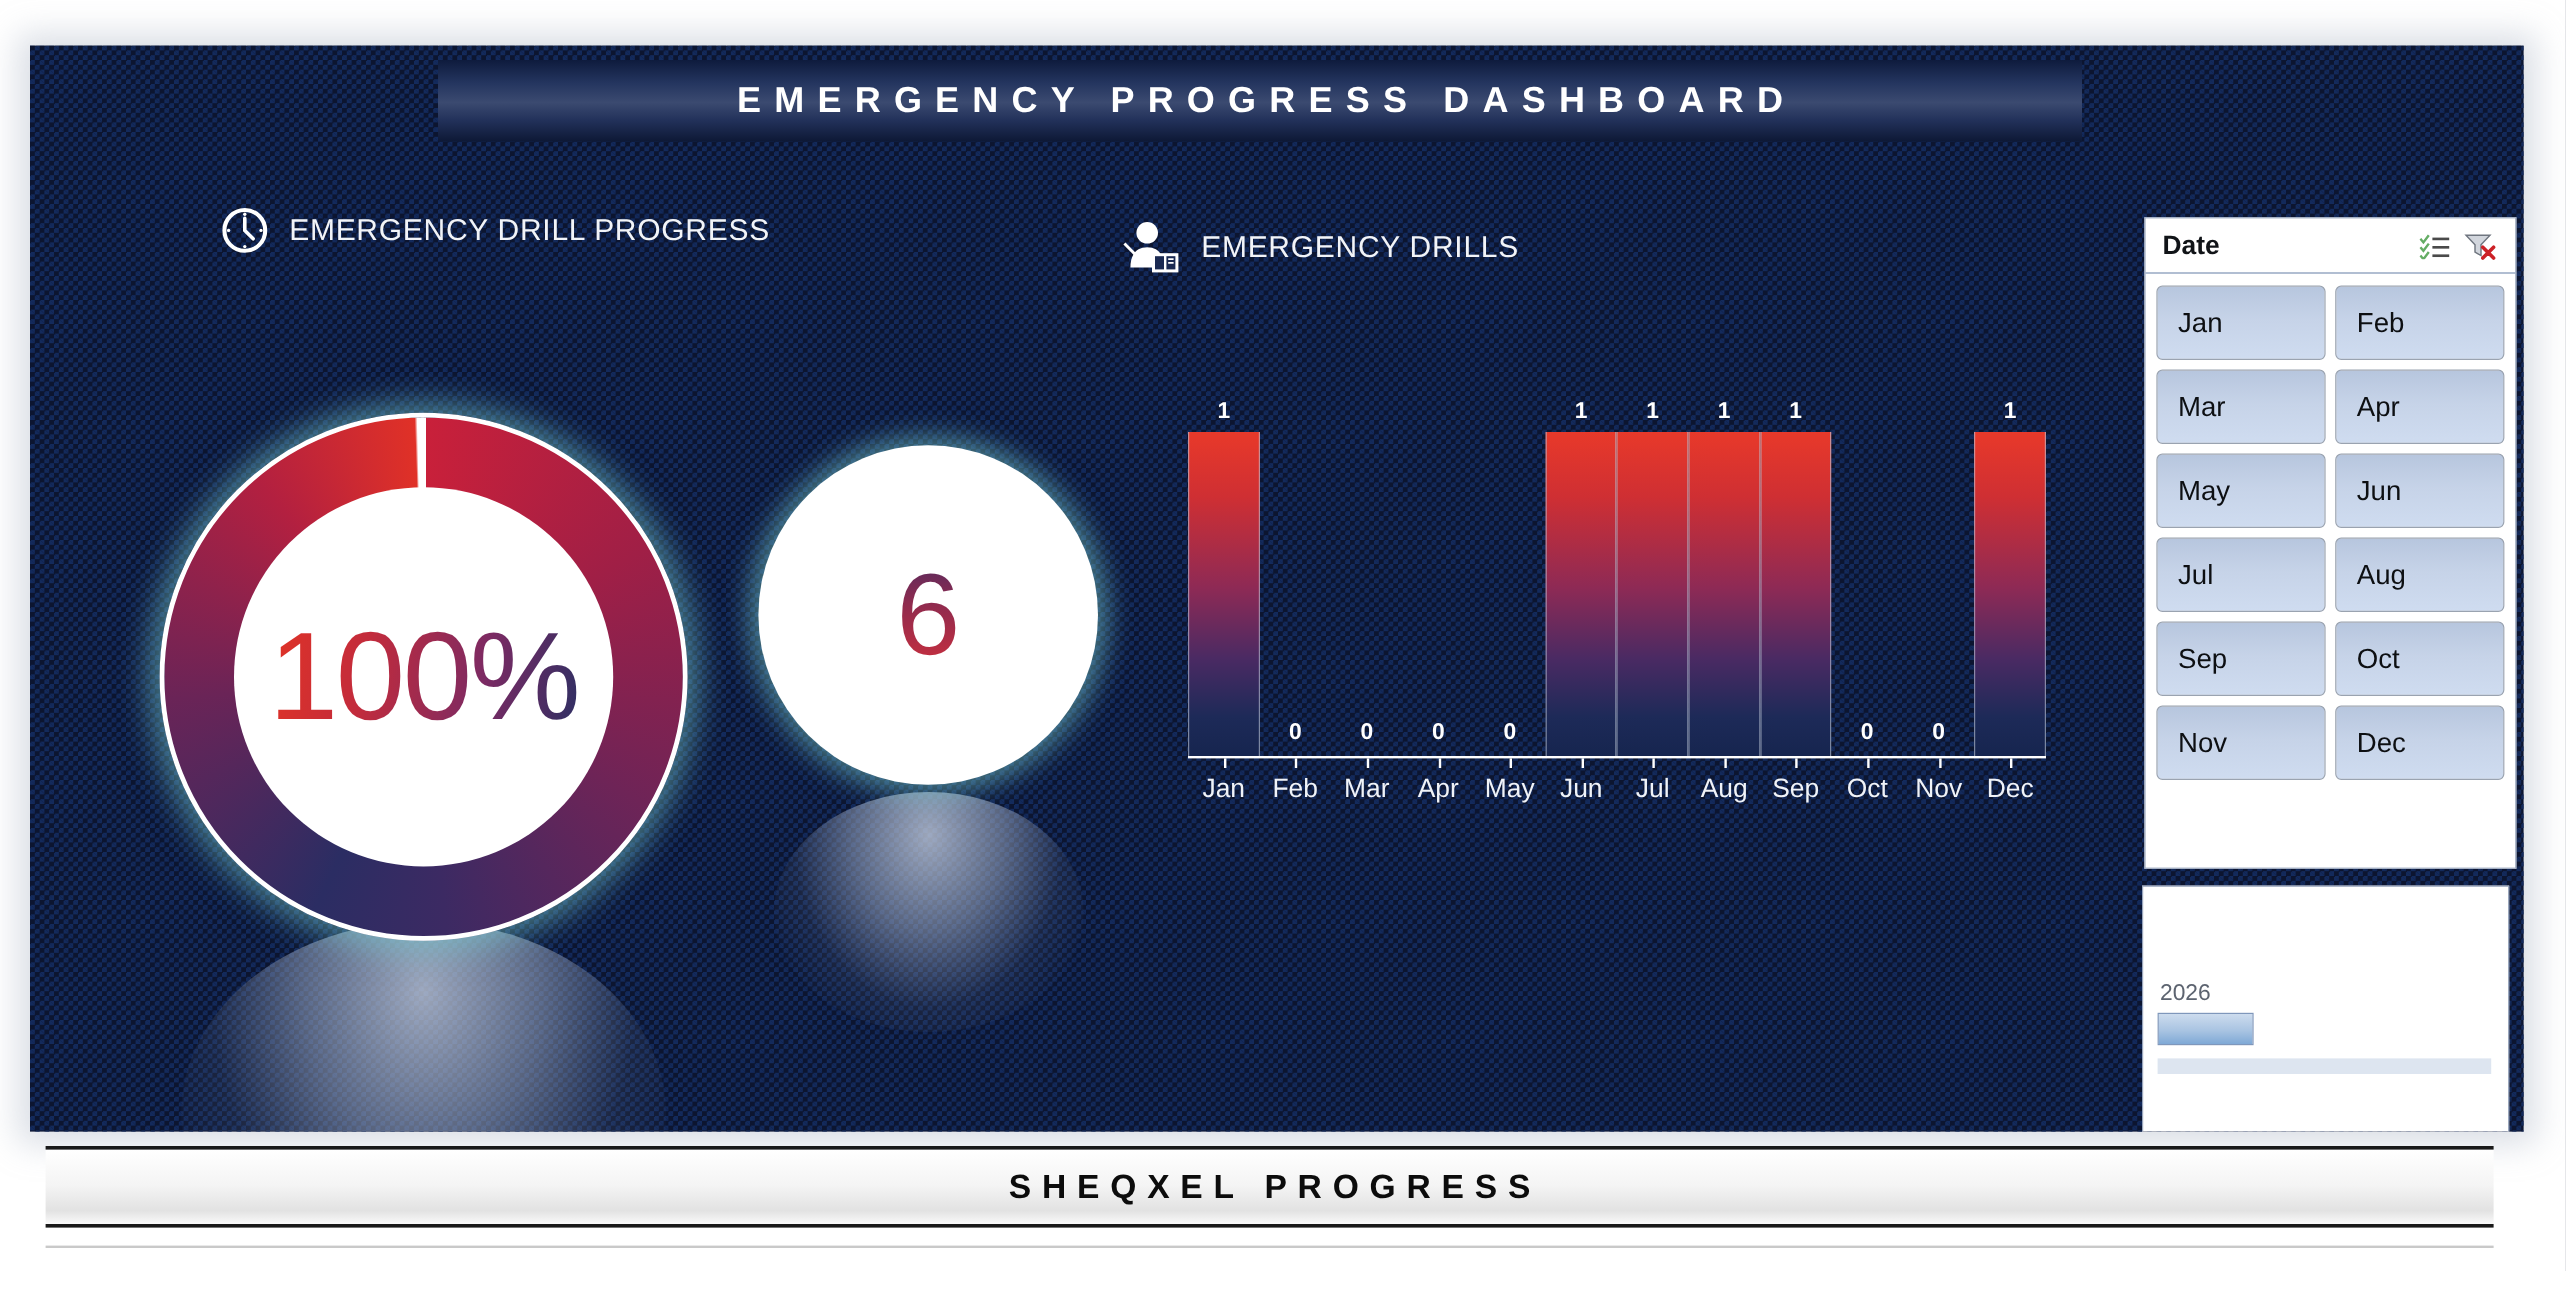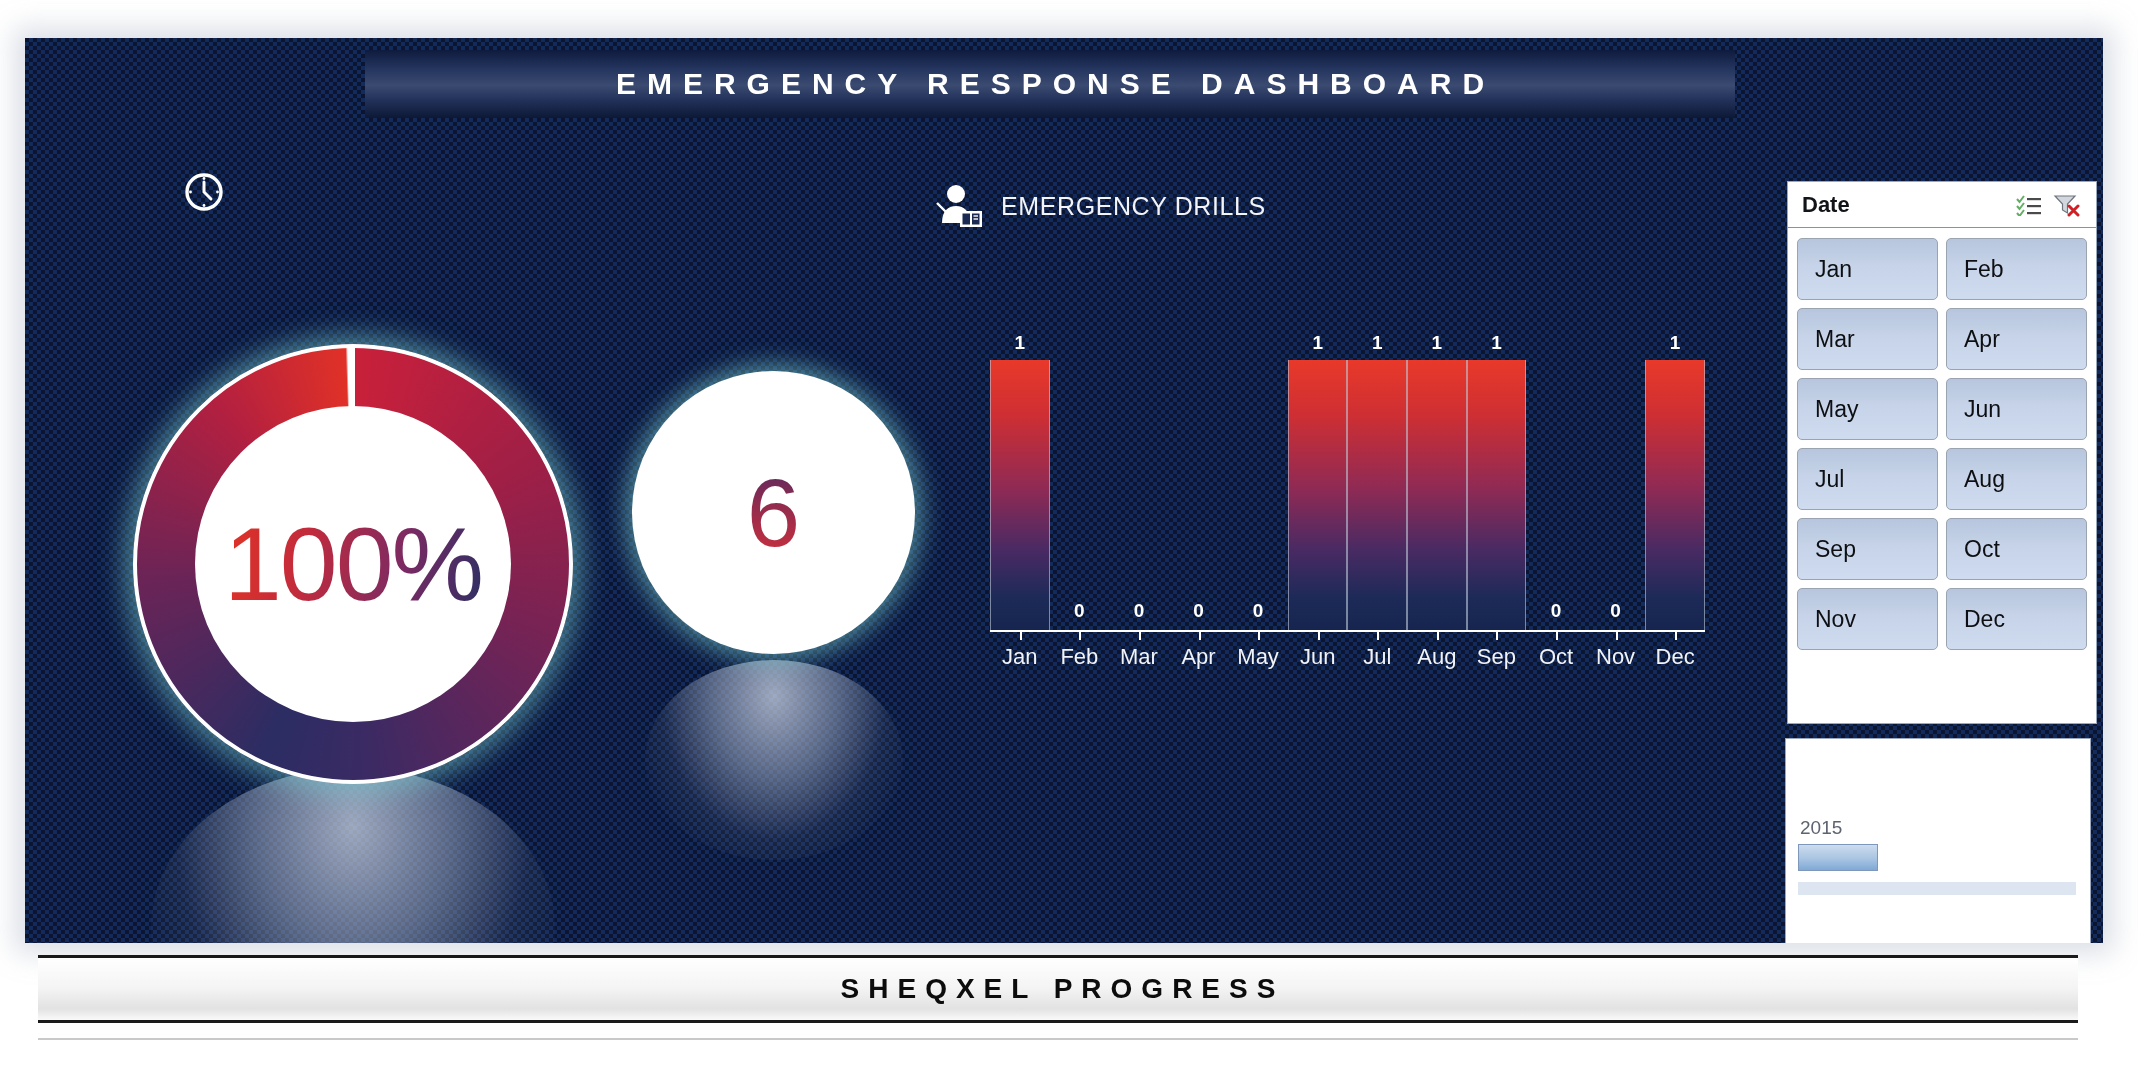--- a/index.html
+++ b/index.html
@@ -358,34 +358,35 @@
   }
 </style>
 </head>
 <body>
 
 <div id="page">
 
   <div id="board">
 
     <div id="title-banner">
-      <span>EMERGENCY RESPONSE DASHBOARD</span>
+      <span>EMERGENCY PROGRESS DASHBOARD</span>
     </div>
 
     <div class="section-head" id="head-progress">
       <span>
         <svg class="icon-svg" width="42" height="42" viewBox="0 0 42 42">
           <circle cx="21" cy="21" r="17" fill="none" stroke="#ffffff" stroke-width="3.4"></circle>
           <path d="M21 11 L21 21 L28 28" fill="none" stroke="#ffffff" stroke-width="3" stroke-linecap="round"></path>
           <circle cx="21" cy="7.5" r="1.4" fill="#ffffff"></circle>
           <circle cx="34.5" cy="21" r="1.4" fill="#ffffff"></circle>
           <circle cx="21" cy="34.5" r="1.4" fill="#ffffff"></circle>
           <circle cx="7.5" cy="21" r="1.4" fill="#ffffff"></circle>
         </svg>
       </span>
+      <span class="head-text">EMERGENCY DRILL PROGRESS</span>
     </div>
 
     <div class="section-head" id="head-drills">
       <span>
         <svg class="icon-svg" width="50" height="46" viewBox="0 0 50 46">
           <circle cx="21" cy="11" r="9" fill="#ffffff"></circle>
           <path d="M7 40 C7 28 13 23 21 23 C29 23 35 28 35 40 Z" fill="#ffffff"></path>
           <line x1="2" y1="20" x2="14" y2="32" stroke="#ffffff" stroke-width="2.4"></line>
           <circle cx="14.5" cy="33" r="3.2" fill="#ffffff"></circle>
           <rect x="25" y="28" width="22" height="16" fill="#ffffff"></rect>
@@ -527,21 +528,21 @@
           <div class="slicer-tile">Jul</div>
           <div class="slicer-tile">Aug</div>
           <div class="slicer-tile">Sep</div>
           <div class="slicer-tile">Oct</div>
           <div class="slicer-tile">Nov</div>
           <div class="slicer-tile">Dec</div>
         </div>
     </div>
 
     <div id="timeline">
-      <span id="timeline-year">2015</span>
+      <span id="timeline-year">2026</span>
       <div id="timeline-bar"></div>
       <div id="timeline-track"></div>
     </div>
 
   </div>
 
   <div id="footer">
     <span>SHEQXEL PROGRESS</span>
   </div>
   <div id="footer-rule"></div>

